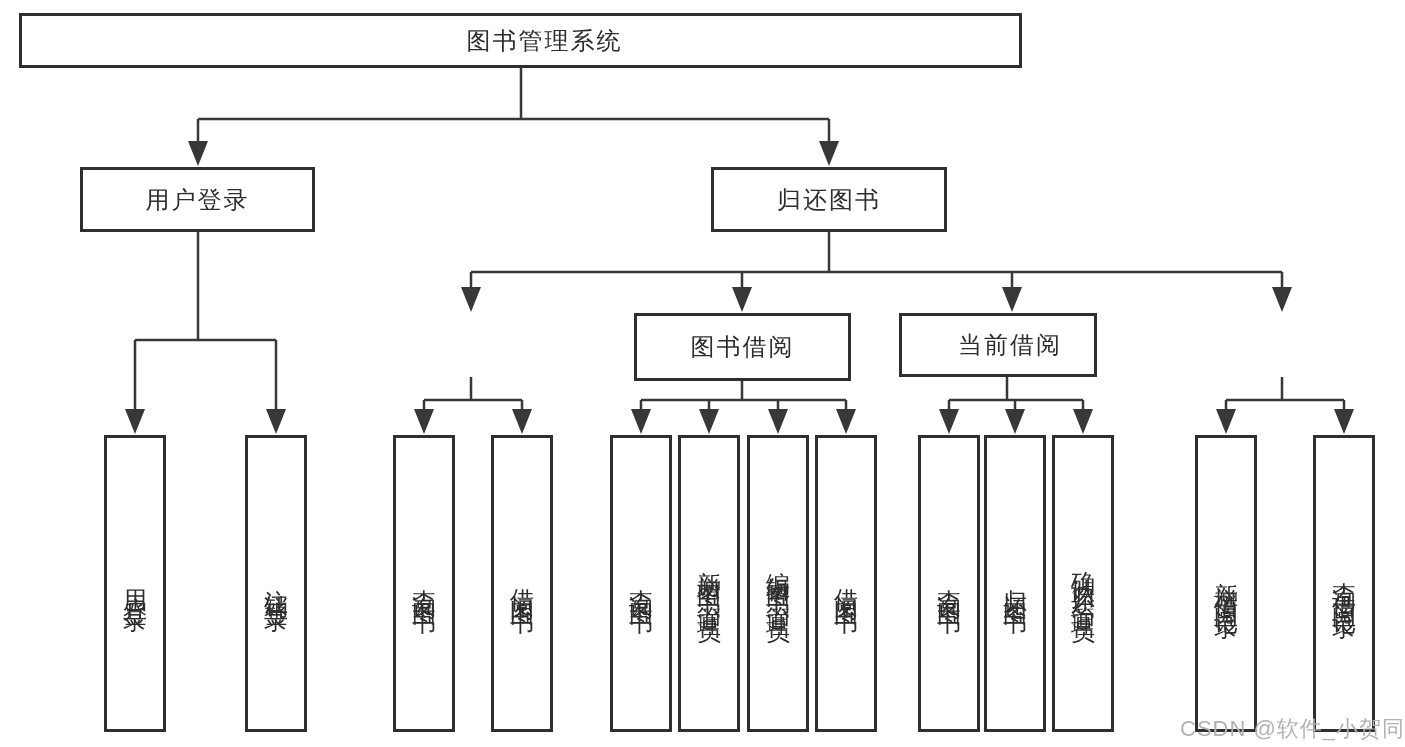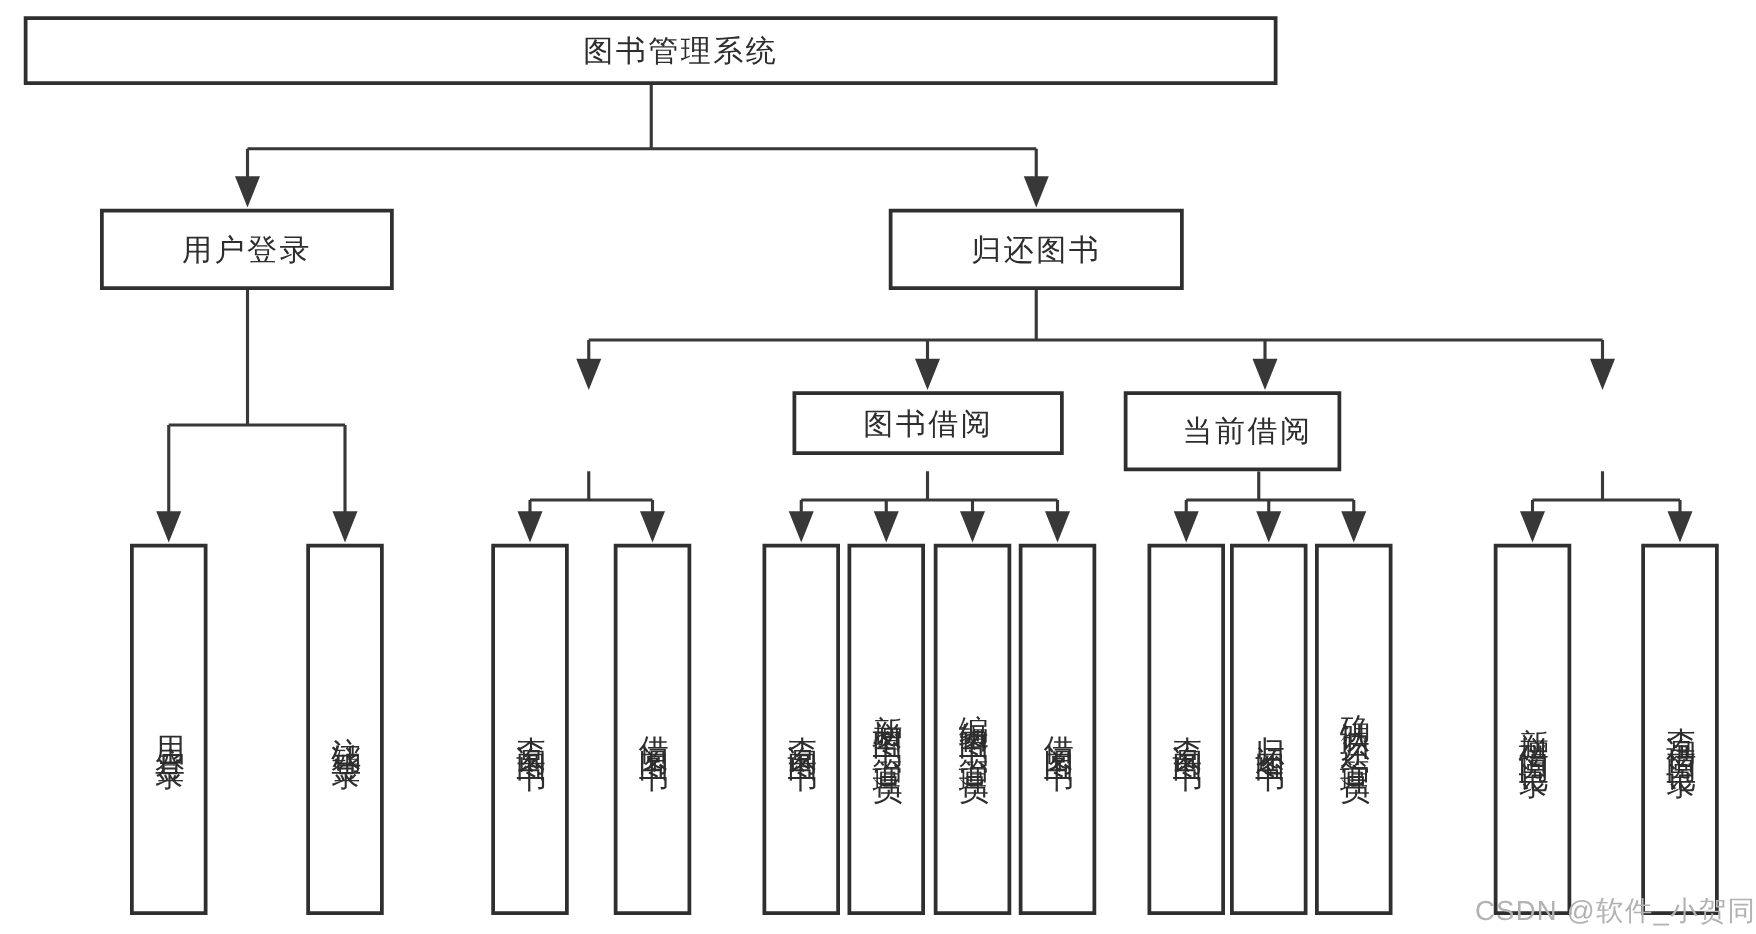--- a/index.html
+++ b/index.html
@@ -80,22 +80,22 @@
       M1216,409 L1236,409 L1226,434 Z
       M1334,409 L1354,409 L1344,434 Z
     "></path>
   </svg>
 
   <div class="box hbox root" style="left:19px;top:13px;width:1003px;height:55px;padding-left:48px;">图书管理系统</div>
 
   <div class="box hbox" style="left:80px;top:167px;width:235px;height:65px;">用户登录</div>
   <div class="box hbox" style="left:711px;top:167px;width:236px;height:65px;">归还图书</div>
 
-  <div class="box hbox" style="left:634px;top:313px;width:217px;height:51px;">图书借阅</div>
-  <div class="box hbox" style="left:899px;top:313px;width:174px;height:64px;padding-left:24px;">当前借阅</div>
+  <div class="box hbox" style="left:634px;top:313px;width:217px;height:68px;">图书借阅</div>
+  <div class="box hbox" style="left:899px;top:313px;width:198px;height:64px;padding-left:24px;">当前借阅</div>
 
   <div class="box vbox" style="left:104px;top:435px;width:62px;height:297px;">
     <span>用户登录</span>
   </div>
   <div class="box vbox" style="left:245px;top:435px;width:62px;height:297px;">
     <span>注销登录</span>
   </div>
 
   <div class="box vbox" style="left:393px;top:435px;width:62px;height:297px;">
     <span>查询图书</span>

